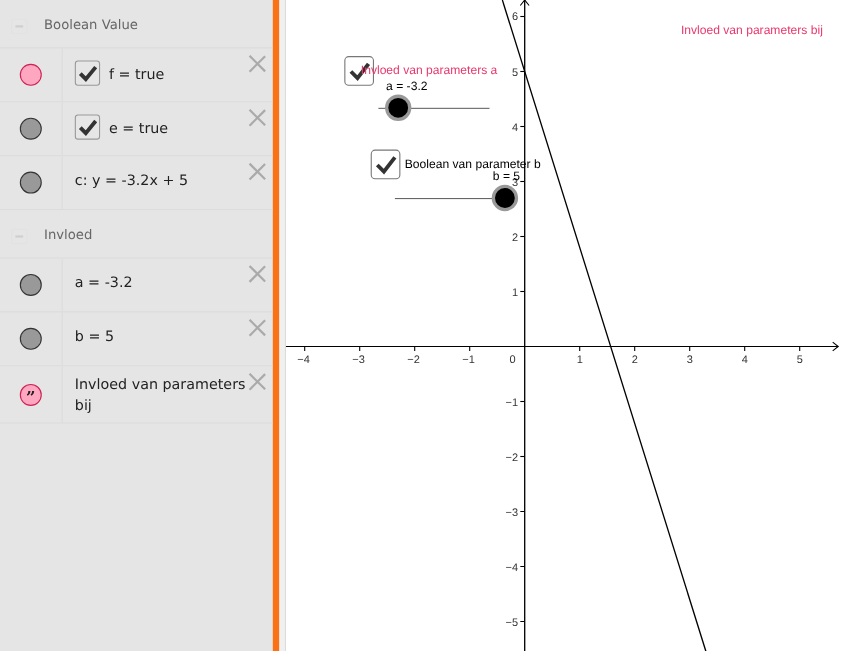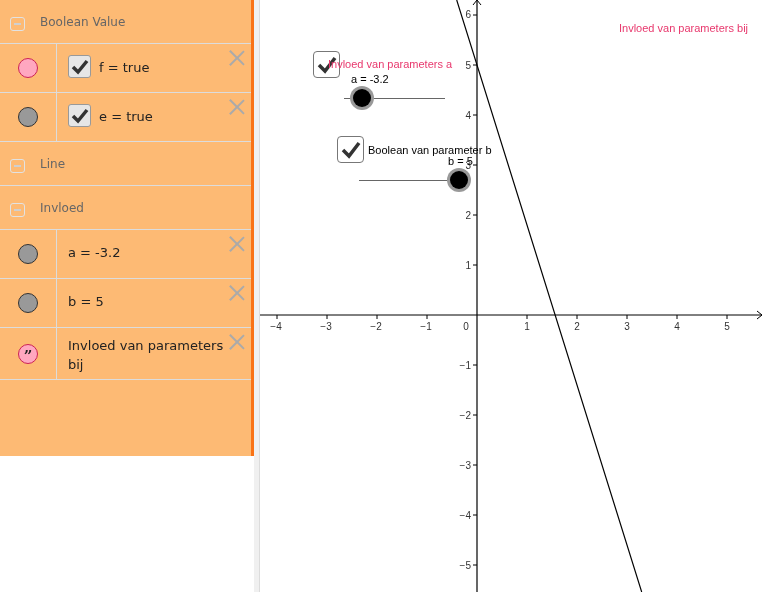--- a/index.html
+++ b/index.html
@@ -1,20 +1,20 @@
 <!DOCTYPE html>
 <html><head>
 <meta charset="utf-8">
 <style>
   * { box-sizing: border-box; margin: 0; padding: 0; }
   html, body { width: 765px; height: 592px; overflow: hidden; background: #fff; font-family: "DejaVu Sans", sans-serif; }
   #app { position: relative; width: 765px; height: 592px; }
 
   
-  #algebra { position: absolute; left: 0; top: 0; width: 254px; height: 456px; background: #fdba74; border-right: 3px solid #f97316; }
+  #algebra { position: absolute; left: 0; top: 0; width: 254px; height: 592px; background: #e5e5e5; border-right: 6px solid #f97316; }
   .section-header { position: relative; height: 44px; border-bottom: 1px solid #dcdcdc; }
   .section-header .collapse { position: absolute; left: 10px; top: 17px; width: 15px; height: 14px; border: 1px solid #e2e2e2; border-radius: 3px; }
   .section-header .collapse::after { content: ""; position: absolute; left: 3px; top: 5px; width: 7px; height: 1.5px; background: #cfcfcf; }
   .section-header .title { position: absolute; left: 40px; top: 15px; font-size: 12px; color: #666; font-family: "DejaVu Sans", sans-serif; }
   .item { position: relative; height: 49px; border-bottom: 1px solid #dcdcdc; }
   .item.tall { height: 52px; }
   .item .marble-cell { position: absolute; left: 0; top: 0; width: 57px; height: 100%; border-right: 1px solid #dcdcdc; }
   .marble { position: absolute; left: 18px; top: 14px; width: 20px; height: 20px; border-radius: 50%; border: 1px solid #333; background: #999; }
   .marble.pink { background: #ffa7c0; border-color: #cc2255; }
   .quote-marble { position: absolute; left: 18px; top: 16px; width: 20px; height: 20px; border-radius: 50%; background: #ffa7c0; border: 1px solid #cc2255; color: #222; font-weight: bold; font-size: 15px; line-height: 23px; text-align: center; font-family: "DejaVu Serif", serif; }
@@ -66,23 +66,26 @@
           <span class="marble"></span>
         </div>
       <div class="content">
         <span class="cbx"><svg width="18" height="16" viewBox="0 0 18 16">
               <path d="M2 8 L7 13 L16 2" stroke="#333" stroke-width="3.5" fill="none"></path>
             </svg></span><span>e = true</span>
       </div>
       <span class="close-x"></span>
     </div>
 
-    <div class="section-header">
-      <span class="collapse"></span>
-      <span class="title">Line</span>
+    <div class="item">
+      <div class="marble-cell">
+          <span class="marble"></span>
+        </div>
+      <div class="content">c: y = -3.2x + 5</div>
+      <span class="close-x"></span>
     </div>
 
     <div class="section-header">
       <span class="collapse"></span>
       <span class="title">Invloed</span>
     </div>
     <div class="item">
       <div class="marble-cell">
           <span class="marble"></span>
         </div>

